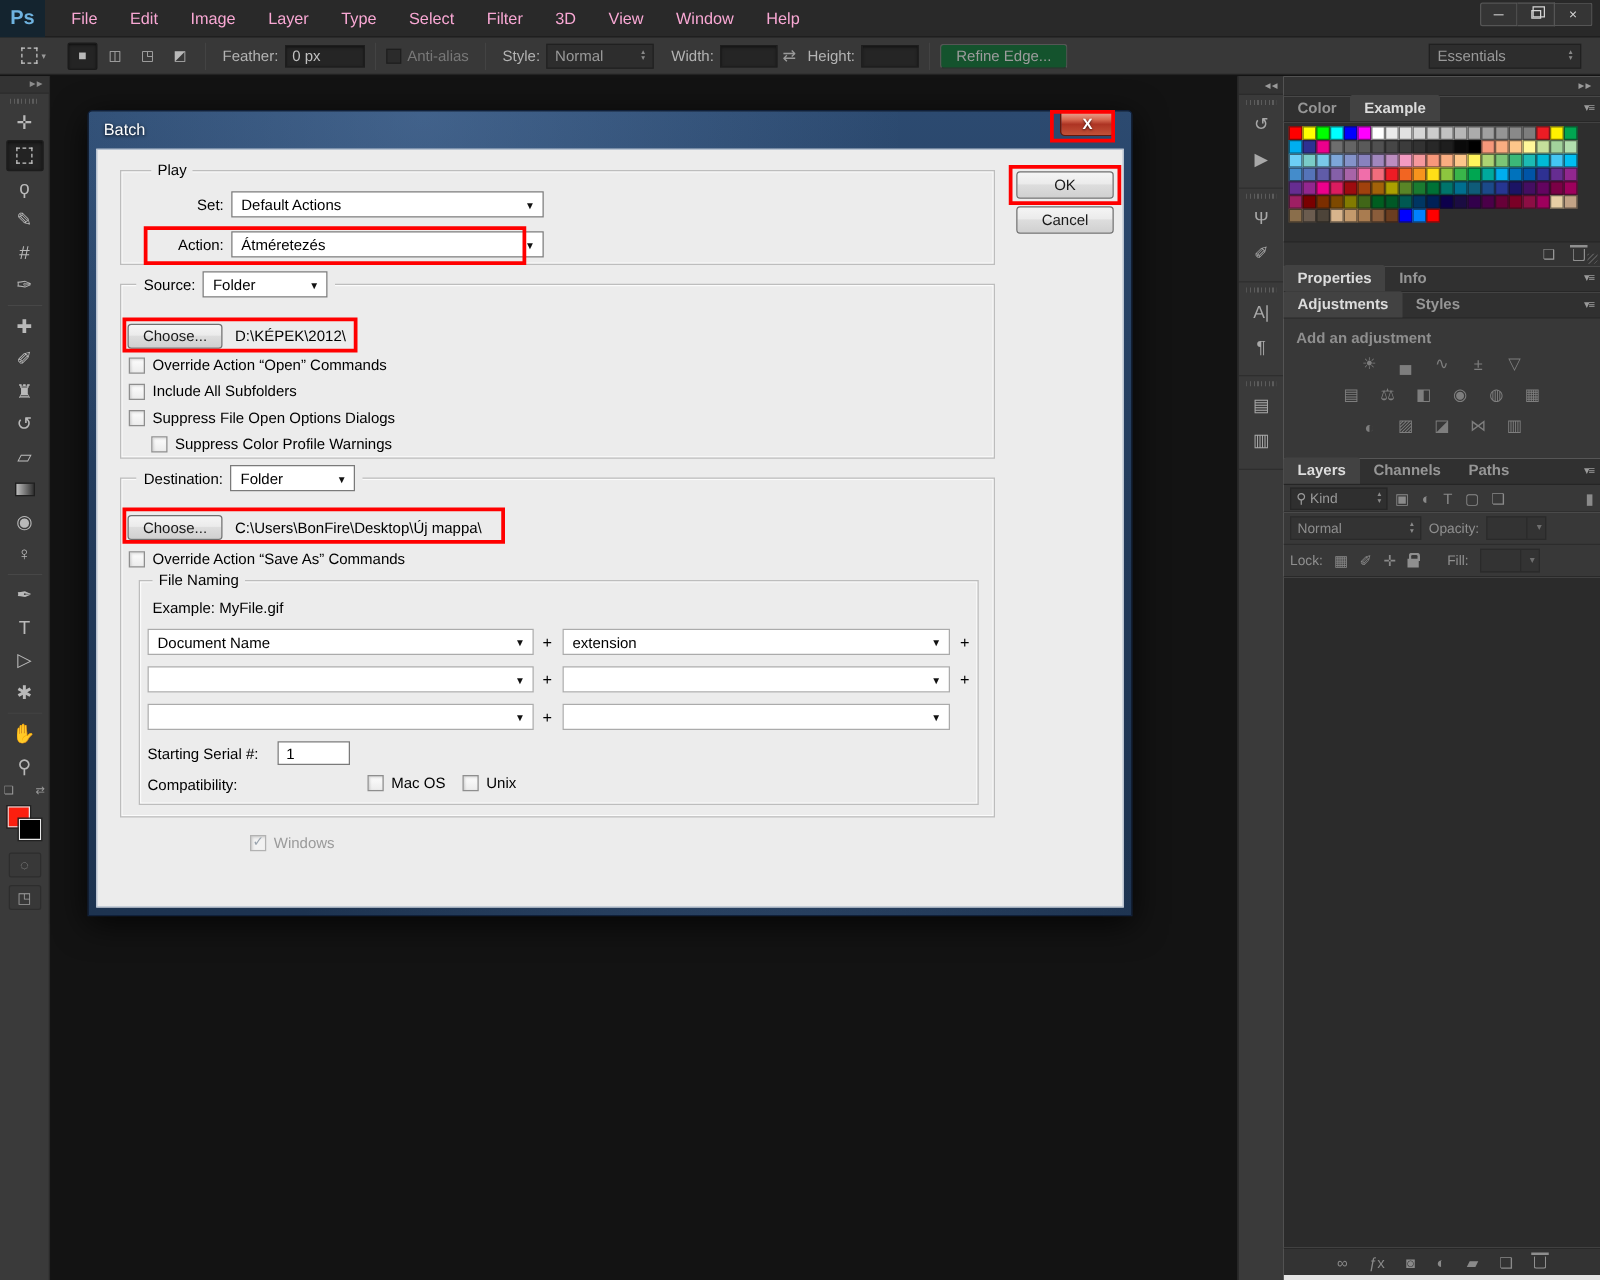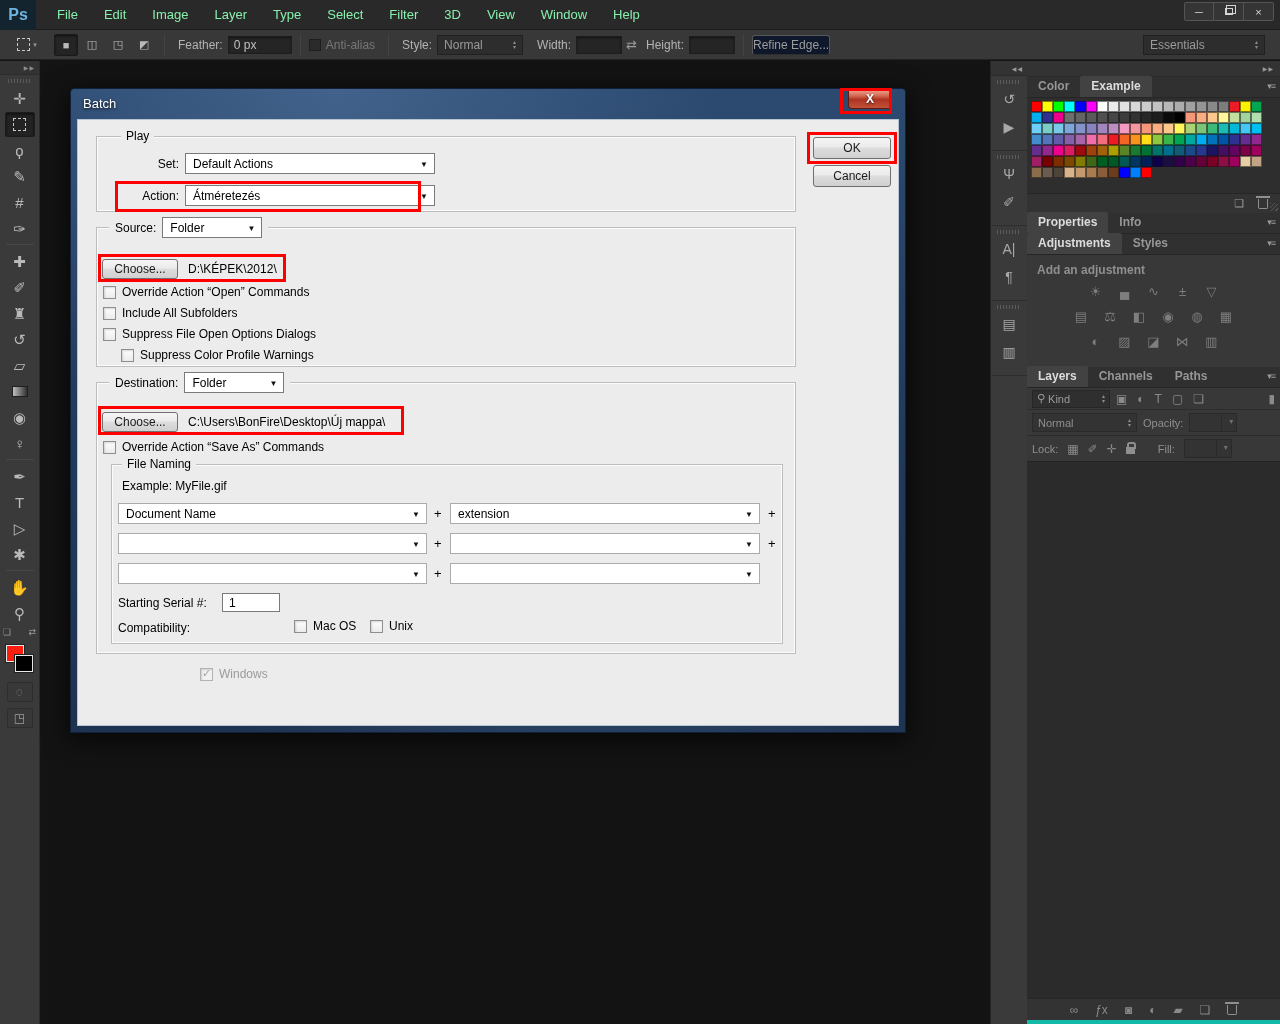--- a/index.html
+++ b/index.html
@@ -6,21 +6,21 @@
   body{width:1280px;height:1024px;overflow:hidden;position:relative;background:#141414;
        font-family:"Liberation Sans","DejaVu Sans",sans-serif;-webkit-font-smoothing:antialiased;}
   *{box-sizing:border-box;}
 
   
   .menubar{position:absolute;left:0;top:0;width:1280px;height:30px;background:#292929;
            border-bottom:1px solid #1c1c1c;display:flex;align-items:center;z-index:5;}
   .ps-logo{width:36px;height:30px;background:#14242f;color:#6fb3e0;font-weight:bold;font-size:16px;
            display:flex;align-items:center;justify-content:center;}
   #menus{display:flex;align-items:center;margin-left:8px;}
-  .menu-item{color:#86efac;font-size:13px;padding:0 13px;line-height:30px;cursor:default;}
+  .menu-item{color:#f9a8d4;font-size:13px;padding:0 13px;line-height:30px;cursor:default;}
   .win-controls{position:absolute;right:6px;top:2px;display:flex;}
   .win-btn{width:30px;height:19px;background:#353535;border:1px solid #555;border-left:none;
            display:flex;align-items:center;justify-content:center;color:#d8d8d8;font-size:11px;}
   .win-btn:first-child{border-left:1px solid #555;border-radius:2px 0 0 2px;}
   .win-btn:last-child{border-radius:0 2px 2px 0;}
   .restore-glyph{width:8px;height:7px;border:1px solid #d5d5d5;position:relative;}
   .restore-glyph::before{content:"";position:absolute;right:-4px;top:-4px;width:8px;height:7px;border:1px solid #d5d5d5;}
 
   .optionsbar{position:absolute;left:0;top:30px;width:1280px;height:30px;background:#383838;
               border-bottom:1px solid #222;display:flex;align-items:center;font-size:12px;color:#b0b0b0;z-index:5;}
@@ -35,22 +35,22 @@
             font-size:11px;border:1px solid transparent;border-radius:2px;}
   .mode-btn.active{background:#242424;border-color:#1a1a1a;box-shadow:inset 0 1px 2px rgba(0,0,0,.6);}
   .dark-input{background:#252525;border:1px solid #1d1d1d;box-shadow:inset 0 1px 2px rgba(0,0,0,.5);
               height:18px;color:#c0c0c0;font-size:12px;display:flex;align-items:center;padding:0 5px;}
   .ddk{background:#2d2d2d;border:1px solid #202020;height:20px;display:flex;align-items:center;
        padding:0 6px;color:#9a9a9a;position:relative;}
   .stepper{display:flex;flex-direction:column;justify-content:center;line-height:5px;font-size:6px;color:#8a8a8a;margin-left:auto;padding-left:8px;}
   .stepper::before{content:"▴";}
   .stepper::after{content:"▾";}
   .cb-dark{width:12px;height:12px;background:#2b2b2b;border:1px solid #1e1e1e;display:inline-block;}
-  .dark-btn{background:#0f172a;border:1px solid #565656;border-bottom-color:#2e2e2e;border-radius:3px;
-            height:20px;display:flex;align-items:center;justify-content:center;color:#9c9c9c;font-size:12px;padding:0 0;}
+  .dark-btn{background:#14532d;border:1px solid #565656;border-bottom-color:#2e2e2e;border-radius:3px;
+            height:20px;display:flex;align-items:center;justify-content:center;color:#9c9c9c;font-size:12px;padding:0 12px;}
   .swap-icon{color:#9a9a9a;font-size:13px;margin:0 4px;}
 
   
   .toolbar{position:absolute;left:0;top:61px;width:40px;height:963px;background:#3a3a3a;border-right:1px solid #2a2a2a;z-index:4;}
   .tb-head{height:14px;display:flex;justify-content:flex-end;align-items:center;padding-right:4px;
            color:#8c8c8c;font-size:6px;letter-spacing:1px;background:#333;border-bottom:1px solid #2c2c2c;}
   .grip{height:4px;width:24px;margin:4px auto 2px;background:repeating-linear-gradient(90deg,#5c5c5c 0 1px,transparent 1px 3px);}
   #tools{display:flex;flex-direction:column;align-items:center;}
   .tool{width:30px;height:25px;display:flex;align-items:center;justify-content:center;border-radius:2px;margin:0.5px 0;}
   .tool-glyph{color:#b9b9b9;font-size:15px;line-height:1;}
@@ -69,21 +69,21 @@
 
   
   .iconstrip{position:absolute;left:990px;top:61px;width:37px;height:963px;background:#3a3a3a;border-left:1px solid #262626;z-index:4;}
   .strip-head{height:15px;background:#333;border-bottom:1px solid #2b2b2b;display:flex;align-items:center;
               justify-content:flex-end;padding-right:4px;color:#9a9a9a;font-size:6px;letter-spacing:1px;}
   .strip-group{padding-bottom:8px;border-bottom:1px solid #2e2e2e;margin-bottom:2px;}
   .strip-btn{width:28px;height:26px;margin:2px auto;display:flex;align-items:center;justify-content:center;
              color:#a8a8a8;font-size:14px;border-radius:2px;}
 
   
-  .dock{position:absolute;left:1027px;top:61px;width:253px;height:963px;background:#14b8a6;z-index:4;}
+  .dock{position:absolute;left:1027px;top:61px;width:253px;height:963px;background:#e5e5e5;z-index:4;}
   .dock-head{height:16px;background:#333;border-bottom:1px solid #2a2a2a;display:flex;align-items:center;
              justify-content:flex-end;padding-right:6px;color:#9a9a9a;font-size:6px;letter-spacing:1px;}
   .tabbar{height:21px;background:#303030;border-bottom:1px solid #252525;display:flex;align-items:flex-end;position:relative;}
   .tab{padding:3px 11px 4px;font-size:12px;font-weight:bold;color:#969696;}
   .tab.active{background:#424242;color:#dcdcdc;border-radius:2px 2px 0 0;}
   .panel-menu{position:absolute;right:5px;top:4px;color:#9a9a9a;font-size:9px;letter-spacing:-1px;}
   .swatches-body{height:115px;background:#2e2e2e;position:relative;}
   #swatch-grid{position:absolute;left:4px;top:3px;width:231px;font-size:0;line-height:0;}
   .swatch{display:inline-block;width:11px;height:11px;box-shadow:inset 0 0 0 1px rgba(20,20,20,.55);}
   .panel-bottom{position:absolute;left:0;bottom:0;width:100%;height:20px;background:#333;border-top:1px solid #262626;

